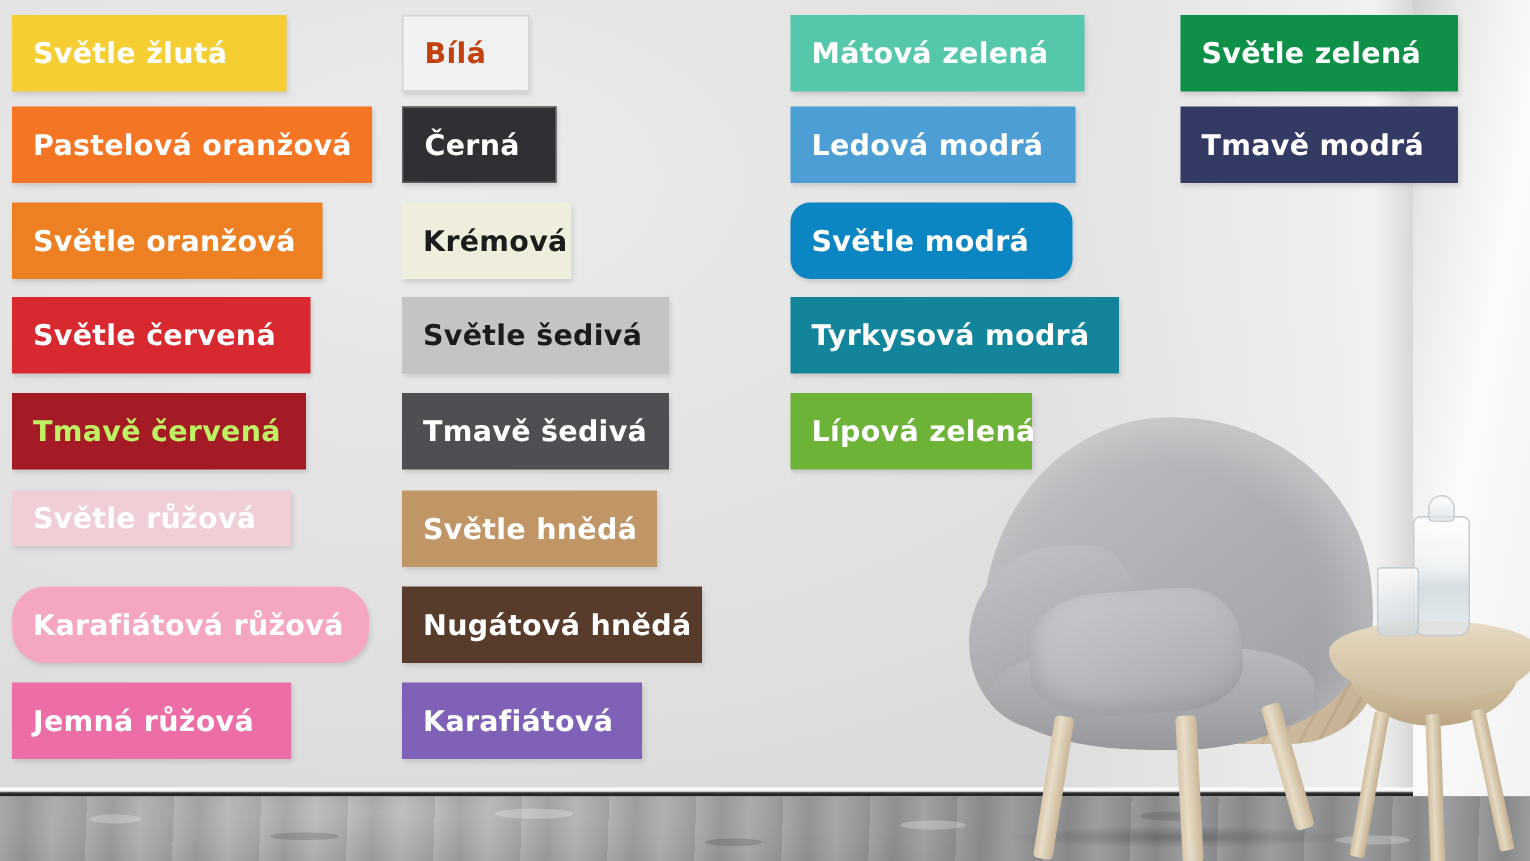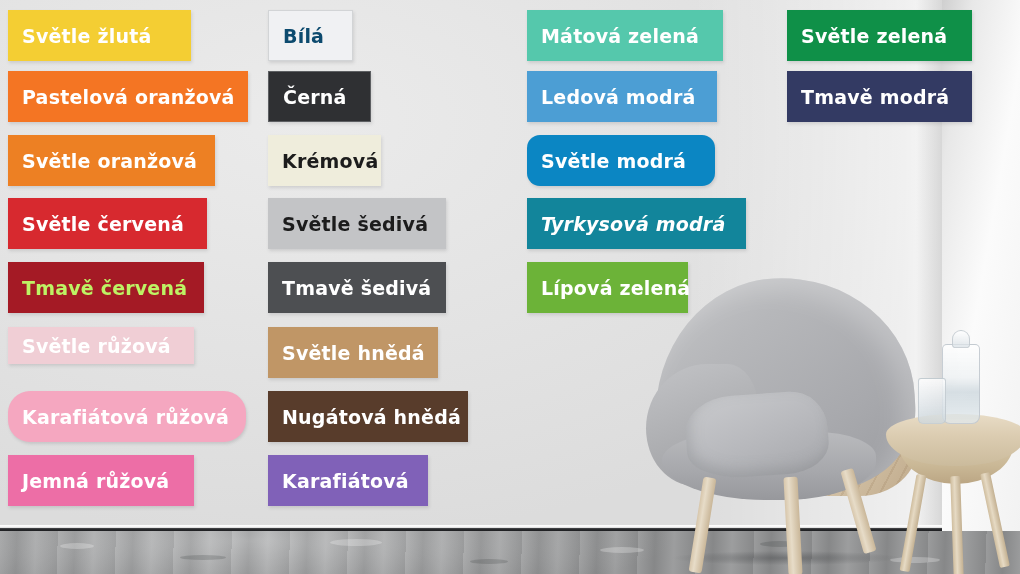--- a/index.html
+++ b/index.html
@@ -203,21 +203,21 @@
       </div>
       <div class="decal" style="left: 8px; top: 327px; width: 186px; height: 37px; background: rgb(240, 206, 213); color: rgb(255, 255, 255); font-size: 19px; padding: 0px 14px;">
         <span>Světle růžová</span>
       </div>
       <div class="decal" style="left: 8px; top: 391px; width: 238px; height: 51px; background: rgb(245, 167, 192); color: rgb(255, 255, 255); font-size: 19px; padding: 0px 14px; border-radius: 22px;">
         <span>Karafiátová růžová</span>
       </div>
       <div class="decal" style="left: 8px; top: 455px; width: 186px; height: 51px; background: rgb(237, 110, 166); color: rgb(255, 255, 255); font-size: 19px; padding: 0px 14px;">
         <span>Jemná růžová</span>
       </div>
-      <div class="decal" style="left: 268px; top: 10px; width: 85px; height: 51px; background: rgb(240, 241, 243); color: #0c4a6e; font-size: 19px; padding: 0px 14px; border: 1px solid rgb(210, 212, 214);">
+      <div class="decal" style="left: 268px; top: 10px; width: 85px; height: 51px; background: rgb(240, 241, 243); color: #c2410c; font-size: 19px; padding: 0px 14px; border: 1px solid rgb(210, 212, 214);">
         <span>Bílá</span>
       </div>
       <div class="decal" style="left: 268px; top: 71px; width: 103px; height: 51px; background: rgb(47, 48, 51); color: rgb(255, 255, 255); font-size: 19px; padding: 0px 14px; border: 1px solid rgb(93, 95, 98);">
         <span>Černá</span>
       </div>
       <div class="decal" style="left: 268px; top: 135px; width: 113px; height: 51px; background: rgb(239, 237, 220); color: rgb(28, 28, 28); font-size: 19px; padding: 0px 14px;">
         <span>Krémová</span>
       </div>
       <div class="decal" style="left: 268px; top: 198px; width: 178px; height: 51px; background: rgb(195, 196, 198); color: rgb(28, 28, 28); font-size: 19px; padding: 0px 14px;">
         <span>Světle šedivá</span>
@@ -236,21 +236,21 @@
       </div>
       <div class="decal" style="left: 527px; top: 10px; width: 196px; height: 51px; background: rgb(85, 200, 172); color: rgb(255, 255, 255); font-size: 19px; padding: 0px 14px;">
         <span>Mátová zelená</span>
       </div>
       <div class="decal" style="left: 527px; top: 71px; width: 190px; height: 51px; background: rgb(76, 158, 212); color: rgb(255, 255, 255); font-size: 19px; padding: 0px 14px;">
         <span>Ledová modrá</span>
       </div>
       <div class="decal" style="left: 527px; top: 135px; width: 188px; height: 51px; background: rgb(11, 134, 195); color: rgb(255, 255, 255); font-size: 19px; padding: 0px 14px; border-radius: 13px;">
         <span>Světle modrá</span>
       </div>
-      <div class="decal" style="left: 527px; top: 198px; width: 219px; height: 51px; background: rgb(18, 133, 155); color: rgb(255, 255, 255); font-size: 19px; padding: 0px 14px; font-style: italic;">
+      <div class="decal" style="left: 527px; top: 198px; width: 219px; height: 51px; background: rgb(18, 133, 155); color: rgb(255, 255, 255); font-size: 19px; padding: 0px 14px;">
         <span>Tyrkysová modrá</span>
       </div>
       <div class="decal" style="left: 527px; top: 262px; width: 161px; height: 51px; background: rgb(108, 179, 56); color: rgb(255, 255, 255); font-size: 19px; padding: 0px 14px;">
         <span>Lípová zelená</span>
       </div>
       <div class="decal" style="left: 787px; top: 10px; width: 185px; height: 51px; background: rgb(15, 144, 72); color: rgb(255, 255, 255); font-size: 19px; padding: 0px 14px;">
         <span>Světle zelená</span>
       </div>
       <div class="decal" style="left: 787px; top: 71px; width: 185px; height: 51px; background: rgb(51, 58, 99); color: rgb(255, 255, 255); font-size: 19px; padding: 0px 14px;">
         <span>Tmavě modrá</span>

